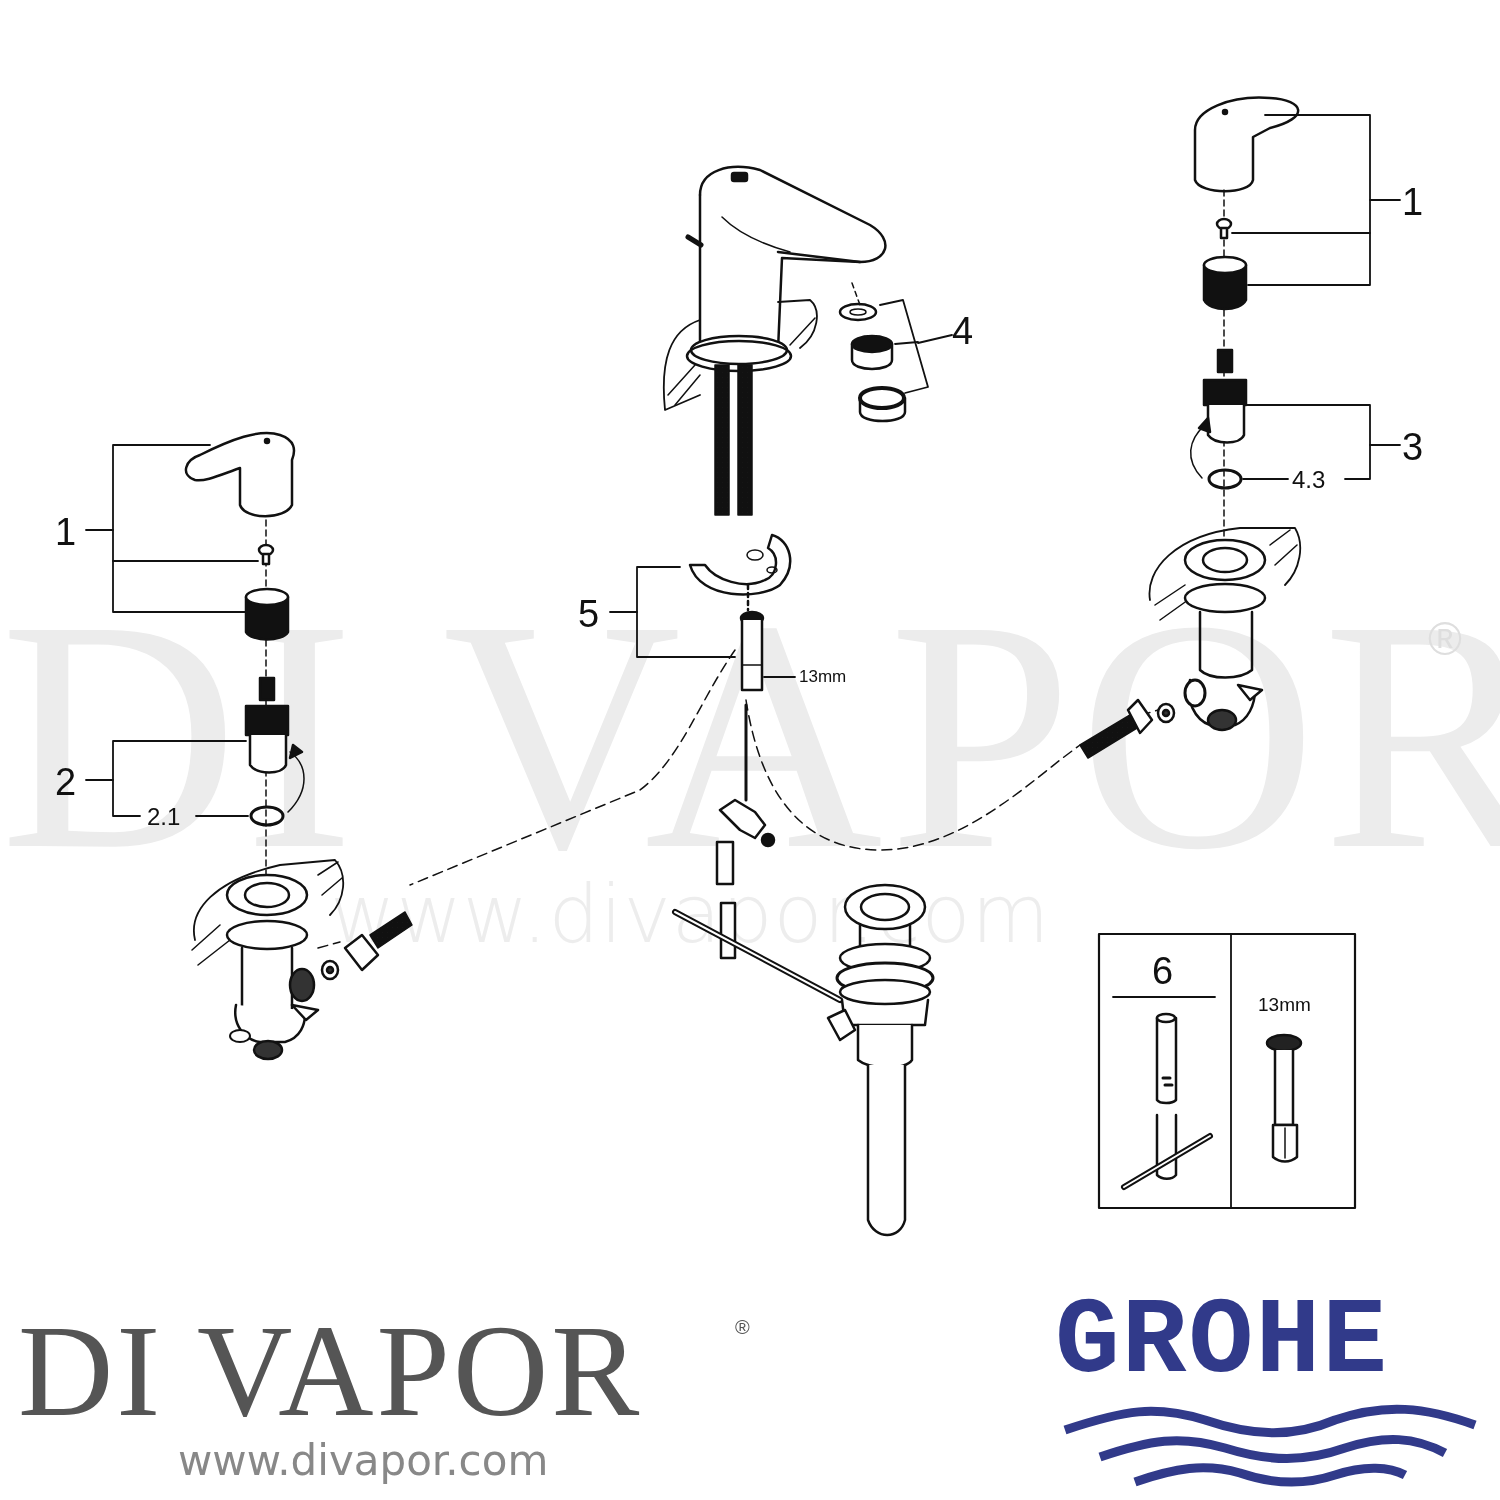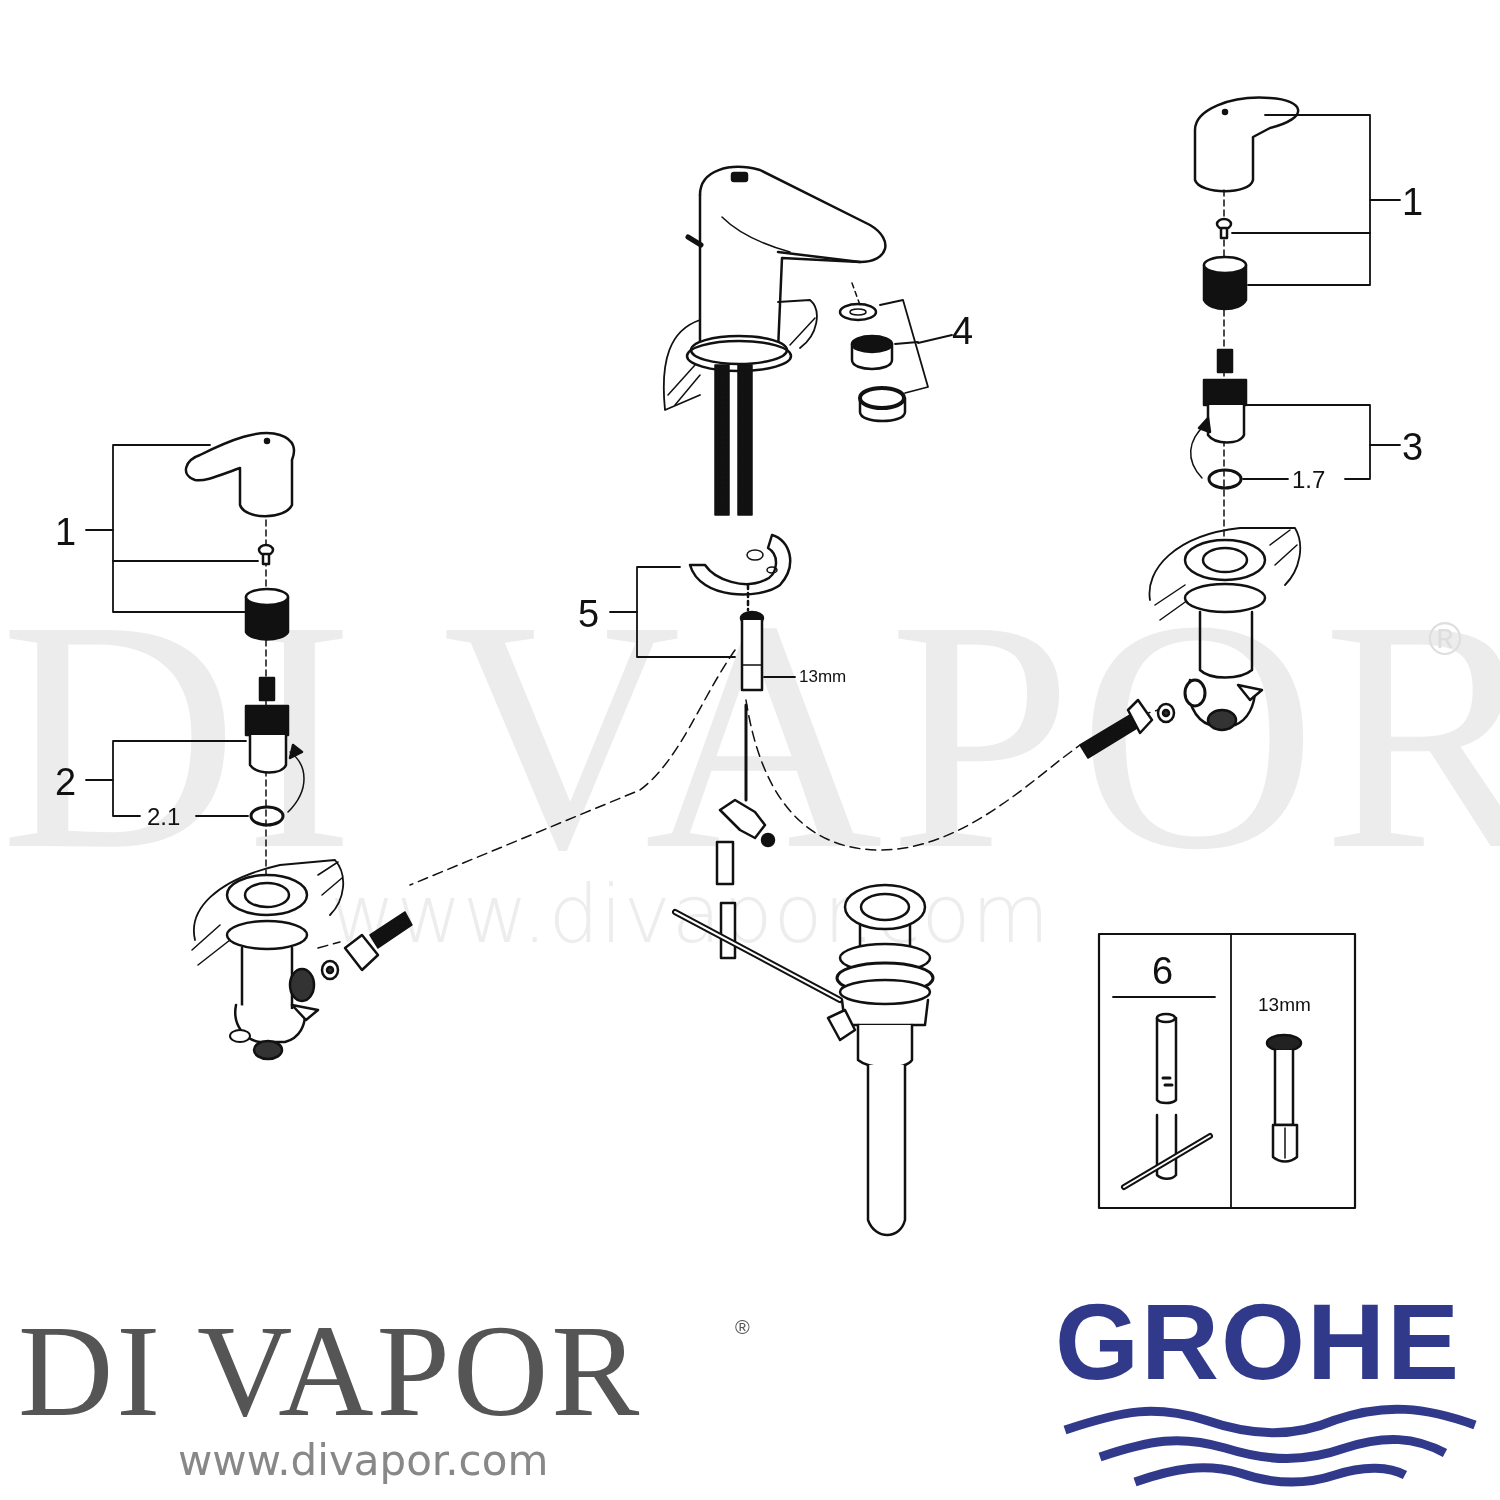--- a/index.html
+++ b/index.html
@@ -8,21 +8,21 @@
   .wm-big { position: absolute; left: 0; top: 570px; width: 1500px; font-family: "Liberation Serif", serif; font-size: 330px; color: #ececec; letter-spacing: 6px; white-space: nowrap; line-height: 1; }
   .wm-reg { position: absolute; left: 1428px; top: 612px; font-family: "Liberation Sans", sans-serif; font-size: 46px; color: #dedede; }
   .wm-url { position: absolute; left: 330px; top: 868px; font-family: "DejaVu Sans", sans-serif; font-size: 80px; color: #ededed; font-weight: 300; white-space: nowrap; letter-spacing: 1px; }
   svg.drawing { position: absolute; left: 0; top: 0; }
   .callout { position: absolute; font-family: "Liberation Sans", sans-serif; color: #111; line-height: 1; }
   .callout.big { font-size: 38px; }
   .callout.small { font-size: 20px; }
   .brand-di { position: absolute; left: 18px; top: 1305px; font-family: "Liberation Serif", serif; font-size: 132px; color: #555555; letter-spacing: 3px; white-space: nowrap; line-height: 1; }
   .brand-di-reg { position: absolute; left: 735px; top: 1316px; font-family: "Liberation Sans", sans-serif; font-size: 20px; color: #555555; }
   .brand-url { position: absolute; left: 178px; top: 1440px; font-family: "DejaVu Sans", sans-serif; font-size: 42px; color: #888888; white-space: nowrap; line-height: 1; }
-  .grohe-text { position: absolute; left: 1055px; top: 1288px; font-family: Liberation Sans, sans-serif; font-weight: bold; font-size: 108px; color: #313a8a; letter-spacing: 2px; line-height: 1; }
+  .grohe-text { position: absolute; left: 1055px; top: 1288px; font-family: Liberation Mono, monospace; font-weight: bold; font-size: 108px; color: #313a8a; letter-spacing: 2px; line-height: 1; }
   .toolbox-num { position: absolute; font-family: "Liberation Sans", sans-serif; font-size: 38px; color: #111; line-height: 1; }
   .toolbox-mm { position: absolute; font-family: "Liberation Sans", sans-serif; font-size: 19px; color: #111; line-height: 1; }
 </style>
 </head>
 <body>
 
 <div class="wm-big">DI VAPOR</div>
 <div class="wm-reg">®</div>
 <div class="wm-url">www.divapor.com</div>
 
@@ -216,21 +216,21 @@
 
     <ellipse cx="1284" cy="1043" rx="17" ry="8" fill="#222"></ellipse>
     <path d="M1275,1050 L1275,1125 L1293,1125 L1293,1050" fill="#fff"></path>
     <path d="M1273,1125 L1273,1157 C1280,1163 1290,1163 1297,1157 L1297,1125 Z" fill="#fff"></path>
     <line x1="1285" y1="1128" x2="1285" y2="1158" stroke-width="1.5"></line>
   </g>
 </svg>
 
 <div class="callout big" style="left:1402px; top:183px;">1</div>
 <div class="callout big" style="left:1402px; top:428px;">3</div>
-<div class="callout small" style="left:1292px; top:468px; font-size:24px;">1.7</div>
+<div class="callout small" style="left:1292px; top:468px; font-size:24px;">4.3</div>
 <div class="callout big" style="left:952px; top:312px;">4</div>
 <div class="callout big" style="left:578px; top:595px;">5</div>
 <div class="callout small" style="left:799px; top:668px; font-size:17px;">13mm</div>
 <div class="callout big" style="left:55px; top:513px;">1</div>
 <div class="callout big" style="left:55px; top:763px;">2</div>
 <div class="callout small" style="left:147px; top:805px; font-size:24px;text-align:center;">2.1</div>
 
 <div class="toolbox-num" style="left:1152px; top:952px;">6</div>
 <div class="toolbox-mm" style="left:1258px; top:995px;">13mm</div>
 

